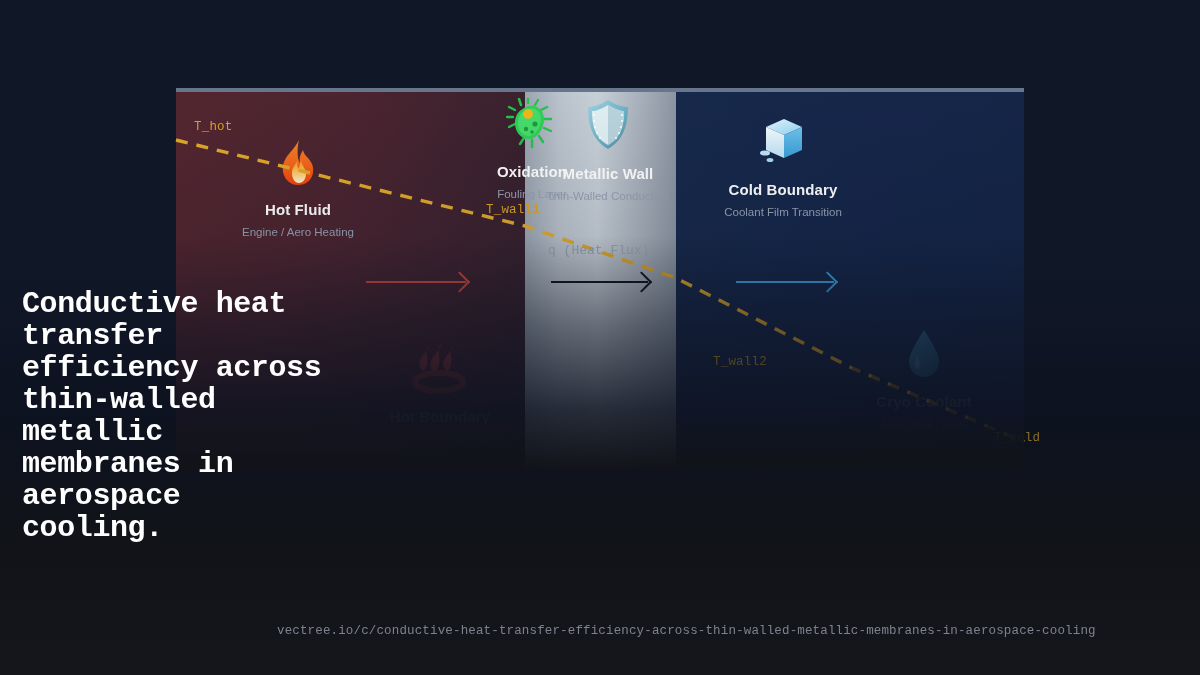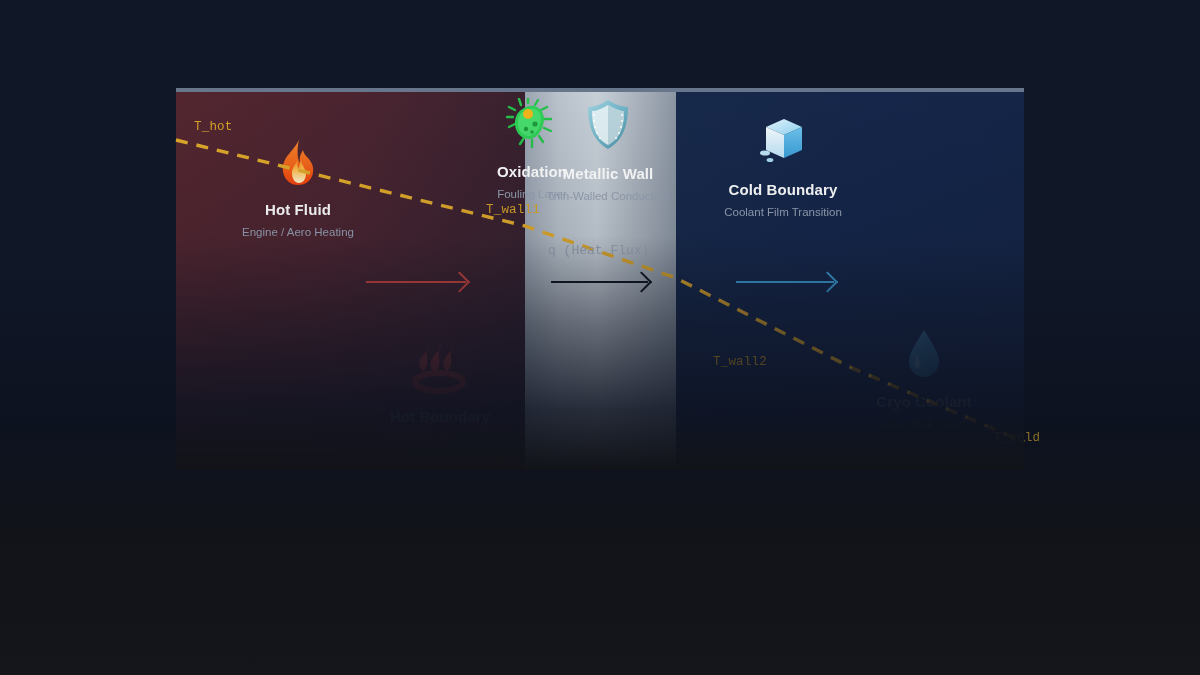--- a/index.html
+++ b/index.html
@@ -390,15 +390,17 @@
     <div class="temp-label lbl-t-wall1">T_wall1</div>
     <div class="temp-label lbl-t-wall2">T_wall2</div>
     <div class="temp-label lbl-t-cold">T_cold</div>
 
     <div class="flux-label">q (Heat Flux)</div>
 
     <div class="diagram-fade"></div>
   </div>
 
 
-
+  <div class="headline">Conductive heat transfer efficiency across thin-walled metallic membranes in aerospace cooling.</div>
+
+  <div class="url">vectree.io/c/conductive-heat-transfer-efficiency-across-thin-walled-metallic-membranes-in-aerospace-cooling</div>
 
 </div>
 
 </body></html>

